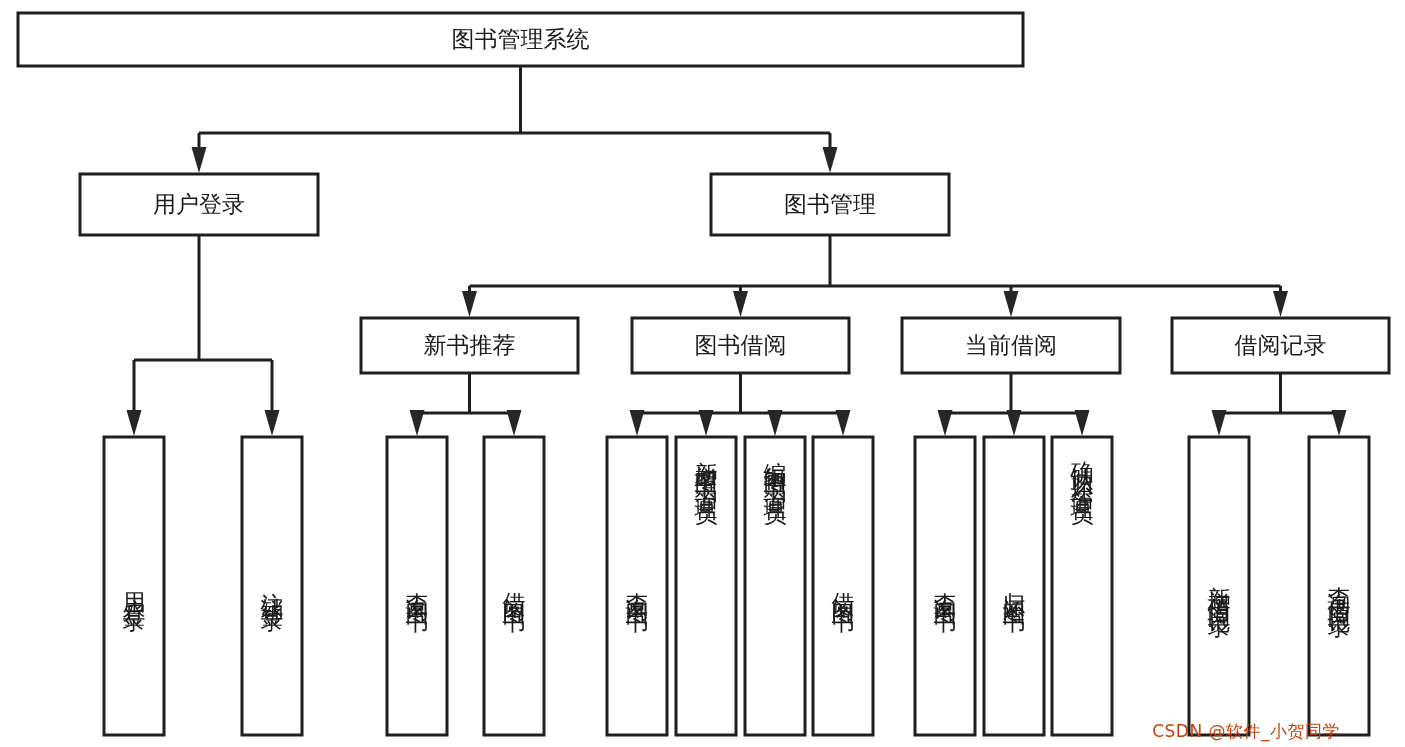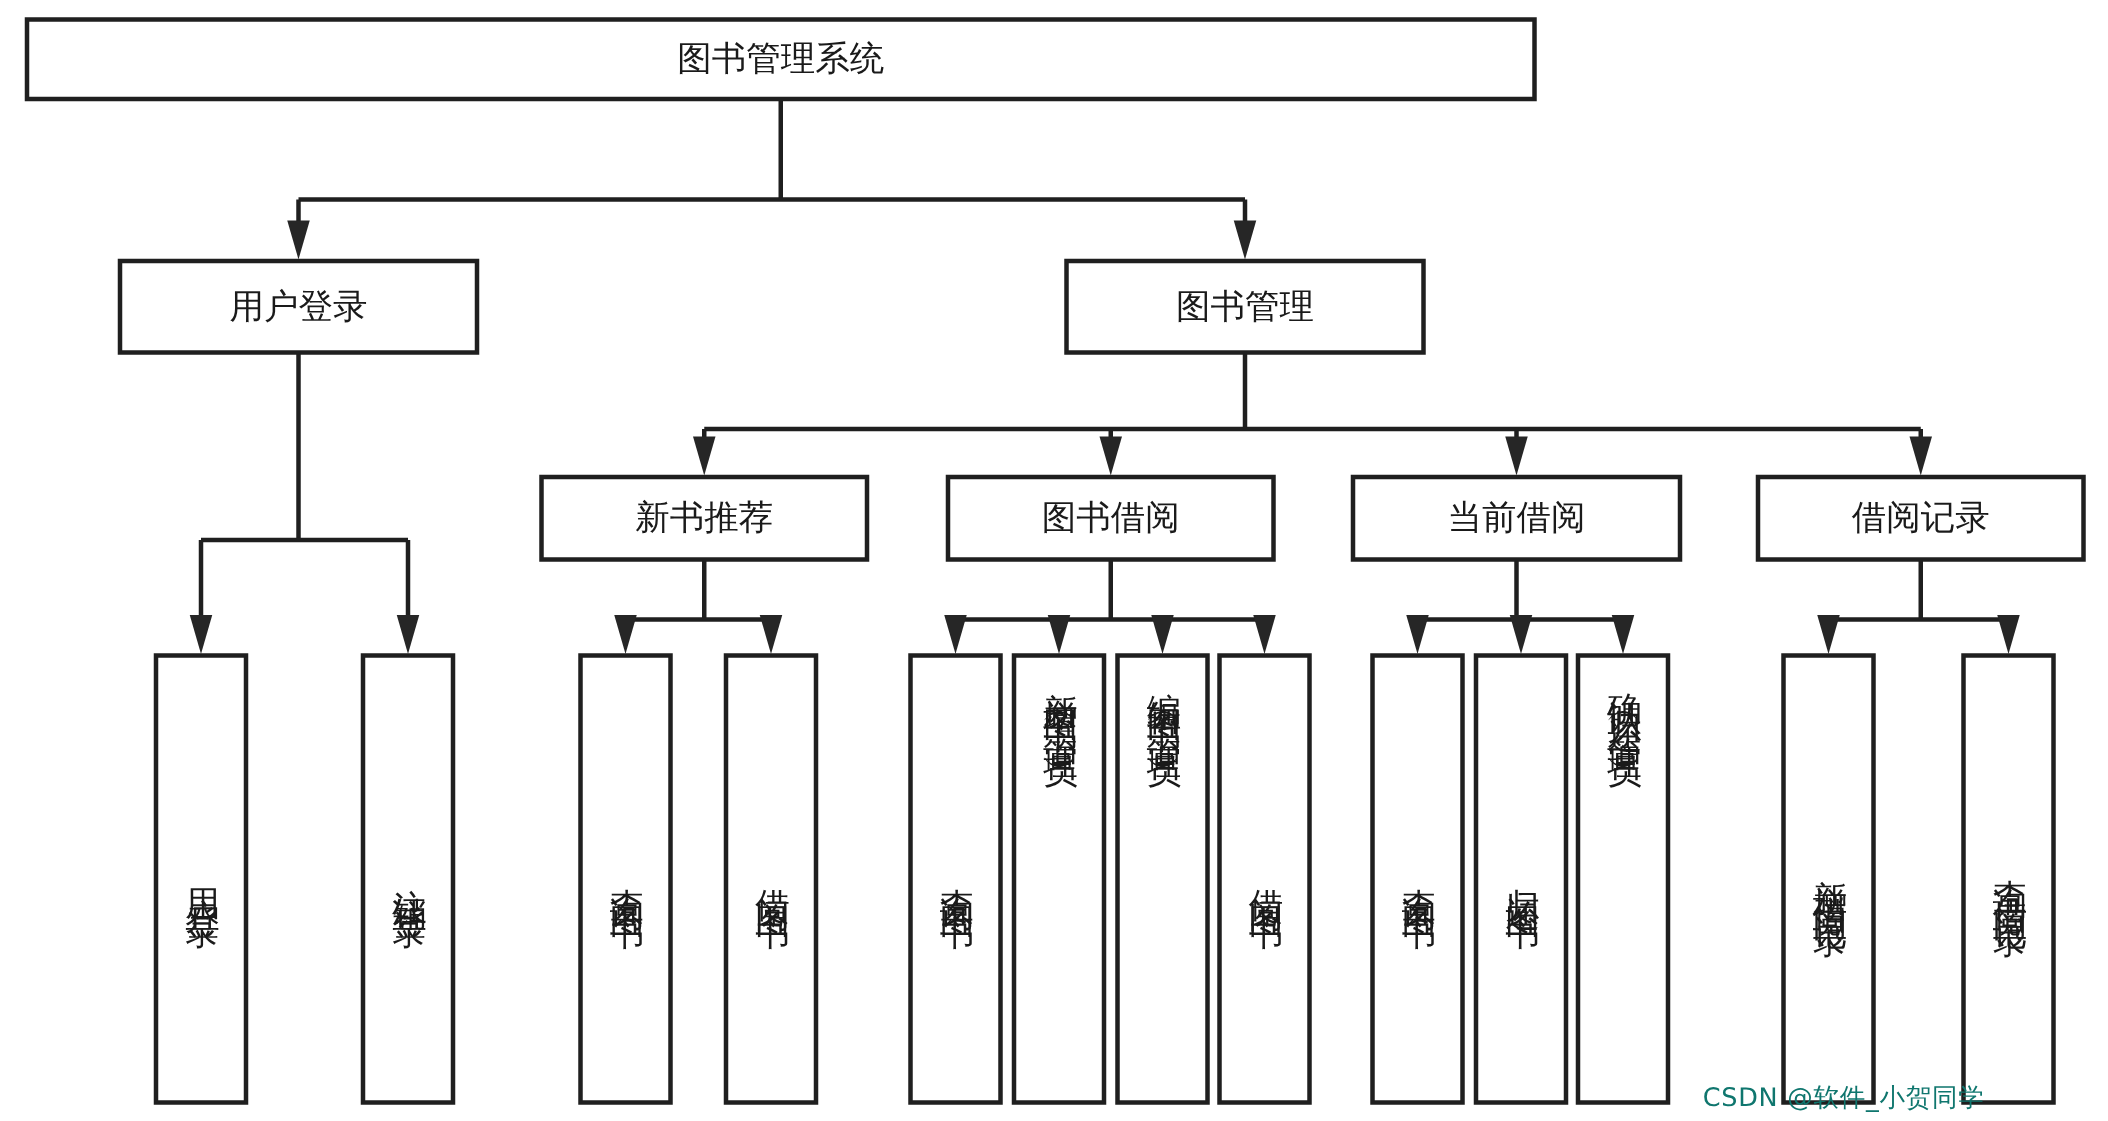--- a/index.html
+++ b/index.html
@@ -67,25 +67,25 @@
     text-orientation: upright;
     font-family: "DejaVu Sans", "Liberation Sans", sans-serif;
     font-size: 23px;
     line-height: 1;
     letter-spacing: 6px;
     color: #1a1a1a;
     white-space: nowrap;
   }
   .watermark {
     position: absolute;
-    right: 21px;
+    right: 4px;
     bottom: 4px;
     font-family: "DejaVu Sans", "Liberation Sans", sans-serif;
     font-size: 17px;
-    color: #0f766e;
+    color: #c2410c;
     letter-spacing: 0.5px;
     white-space: nowrap;
   }
 </style>
 </head>
 <body>
 
 <div id="diagram-root">
 
   <svg class="diagram-canvas" viewBox="0 0 1405 747" xmlns="http://www.w3.org/2000/svg">

